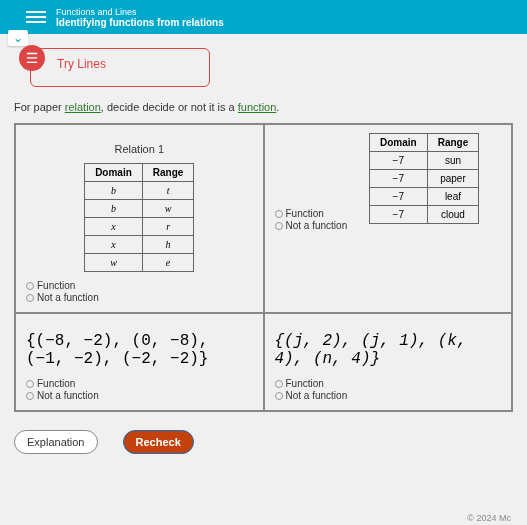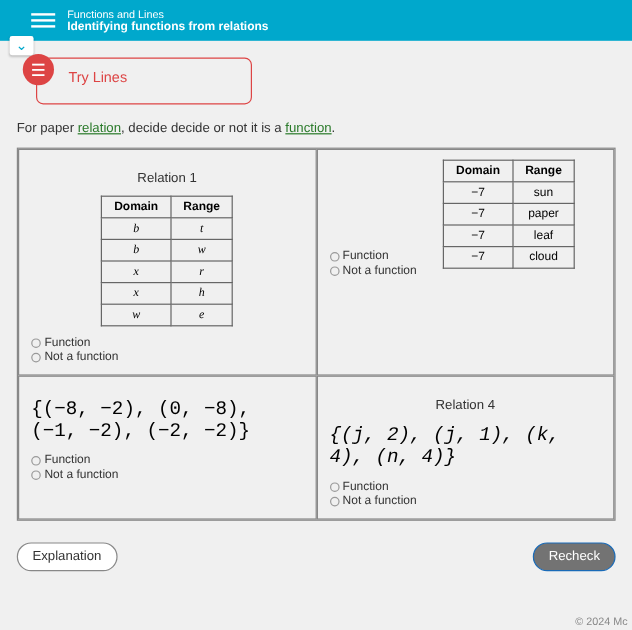--- a/index.html
+++ b/index.html
@@ -20,25 +20,25 @@
 .cell { border: 1px solid #888; padding: 8px 10px; }
 .rel-title { text-align: center; font-size: 11px; margin-bottom: 8px; color: #333; margin-top: 10px; }
 table.rel { border-collapse: collapse; margin: 0 auto 8px auto; }
 table.rel th, table.rel td { border: 1px solid #666; padding: 3px 10px; font-size: 10px; text-align: center; font-weight: normal; }
 table.rel th { font-weight: bold; }
 .italic { font-style: italic; font-family: 'Times New Roman', serif; }
 .radios { font-size: 10px; color: #333; margin-top: 4px; }
 .radios div { margin: 1px 0; display: flex; align-items: center; gap: 3px; }
 .radio-dot { width: 8px; height: 8px; border: 1px solid #999; border-radius: 50%; display: inline-block; }
 .setnot { font-family: Liberation Mono, monospace; font-size: 16px; text-align: left; margin: 10px 0; }
-.bottom-row { margin-top: 10px; padding: 8px 14px; display: flex; gap: 0; justify-content: space-between; }
+.bottom-row { margin-top: 10px; padding: 8px 14px; display: flex; gap: 25px; }
 .btn { font-size: 11px; padding: 5px 12px; border-radius: 14px; cursor: pointer; }
 .btn-outline { background: white; border: 1px solid #888; color: #333; }
-.btn-fill { background: #737373; border: 1px solid #1a6bb8; color: white; }
-.copyright { position: absolute; bottom: 2px; right: 4px; font-size: 9px; color: #888; }
+.btn-fill { background: #c2410c; border: 1px solid #1a6bb8; color: white; font-weight: bold; }
+.copyright { position: absolute; bottom: 2px; right: 16px; font-size: 9px; color: #888; }
 .cell2-inner { display: flex; justify-content: space-between; align-items: flex-end; }
 </style>
 </head>
 <body>
 
 <div class="topbar">
   <div class="menu-icon">
       <div></div>
       <div></div>
       <div></div>
@@ -149,21 +149,20 @@
           <span>Function</span>
         </div>
       <div>
           <span class="radio-dot"></span>
           <span>Not a function</span>
         </div>
     </div>
   </div>
 
   <div class="cell">
-    <div class="rel-title">Relation 4</div>
     <div class="setnot italic">{(j, 2), (j, 1), (k, 4), (n, 4)}</div>
     <div class="radios">
       <div>
           <span class="radio-dot"></span>
           <span>Function</span>
         </div>
       <div>
           <span class="radio-dot"></span>
           <span>Not a function</span>
         </div>

